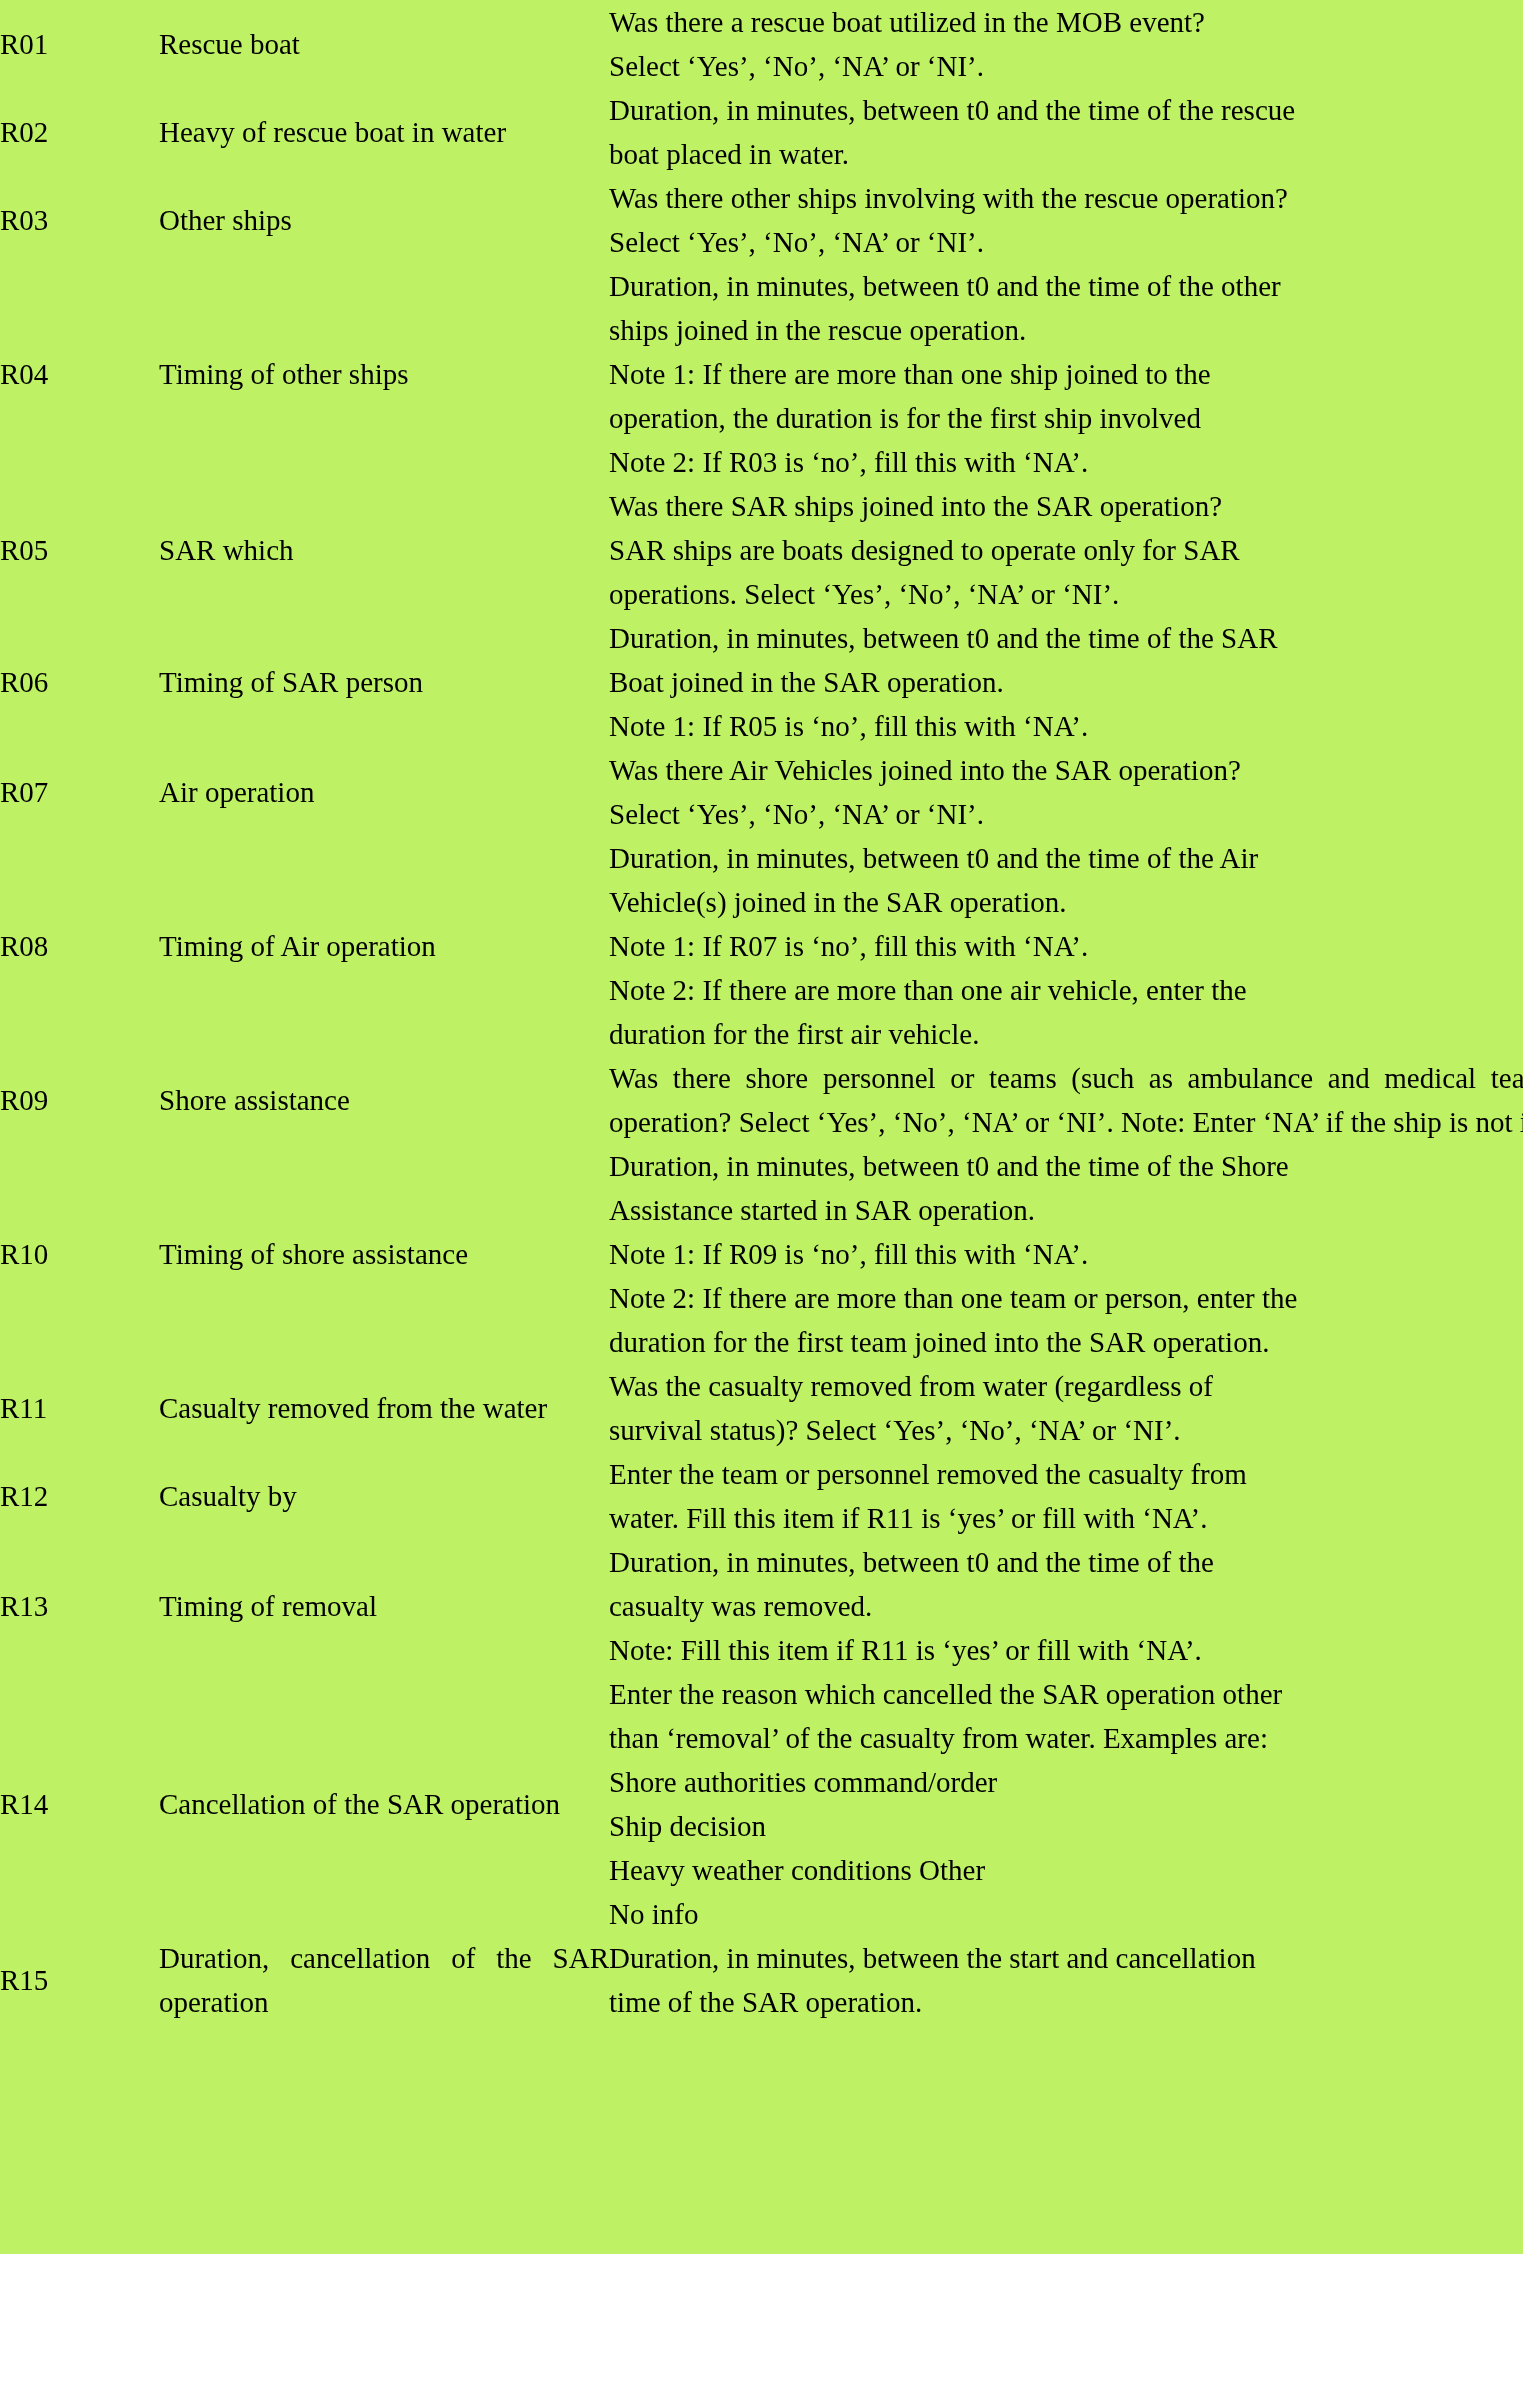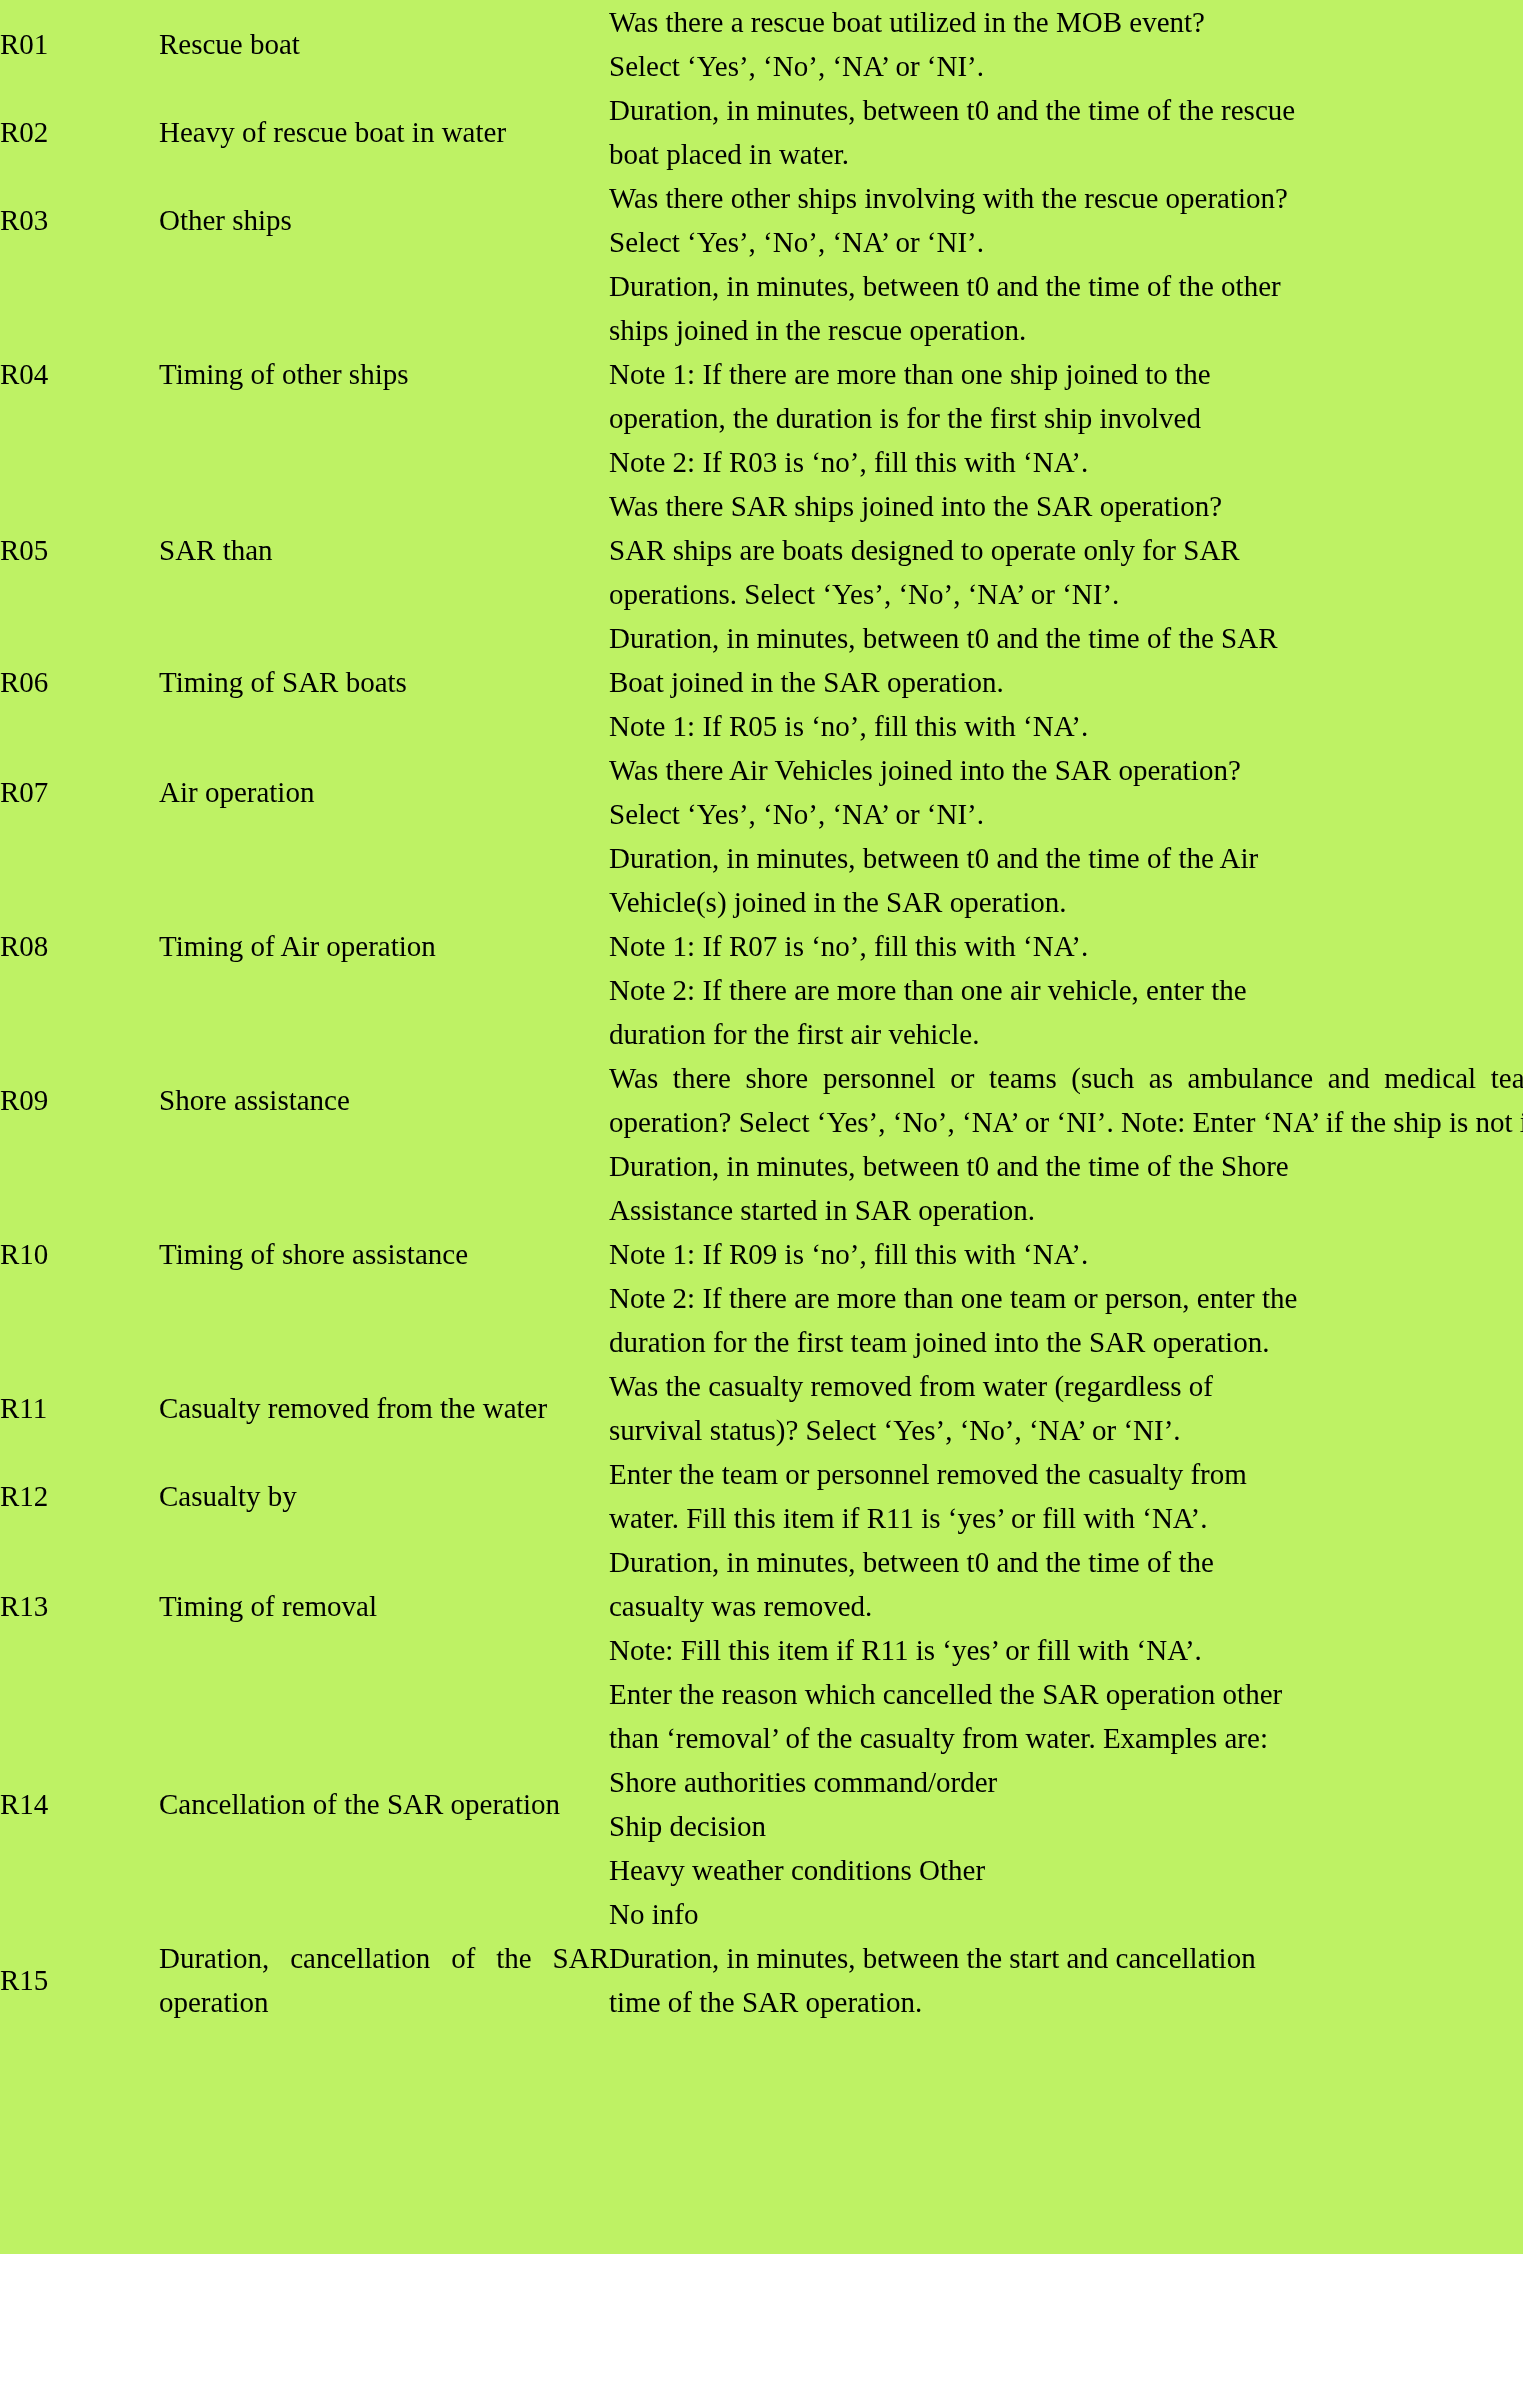--- a/index.html
+++ b/index.html
@@ -104,28 +104,28 @@
           <td class="cell-id">R04</td>
           <td class="cell-name">Timing of other ships</td>
           <td class="cell-desc">Duration, in minutes, between t0 and the time of the other
 ships joined in the rescue operation.
 Note 1: If there are more than one ship joined to the
 operation, the duration is for the first ship involved
 Note 2: If R03 is ‘no’, fill this with ‘NA’.</td>
         </tr>
         <tr>
           <td class="cell-id">R05</td>
-          <td class="cell-name">SAR than</td>
+          <td class="cell-name">SAR which</td>
           <td class="cell-desc">Was there SAR ships joined into the SAR operation?
 SAR ships are boats designed to operate only for SAR
 operations. Select ‘Yes’, ‘No’, ‘NA’ or ‘NI’.</td>
         </tr>
         <tr>
           <td class="cell-id">R06</td>
-          <td class="cell-name">Timing of SAR boats</td>
+          <td class="cell-name">Timing of SAR person</td>
           <td class="cell-desc">Duration, in minutes, between t0 and the time of the SAR
 Boat joined in the SAR operation.
 Note 1: If R05 is ‘no’, fill this with ‘NA’.</td>
         </tr>
         <tr>
           <td class="cell-id">R07</td>
           <td class="cell-name">Air operation</td>
           <td class="cell-desc">Was there Air Vehicles joined into the SAR operation?
 Select ‘Yes’, ‘No’, ‘NA’ or ‘NI’.</td>
         </tr>

